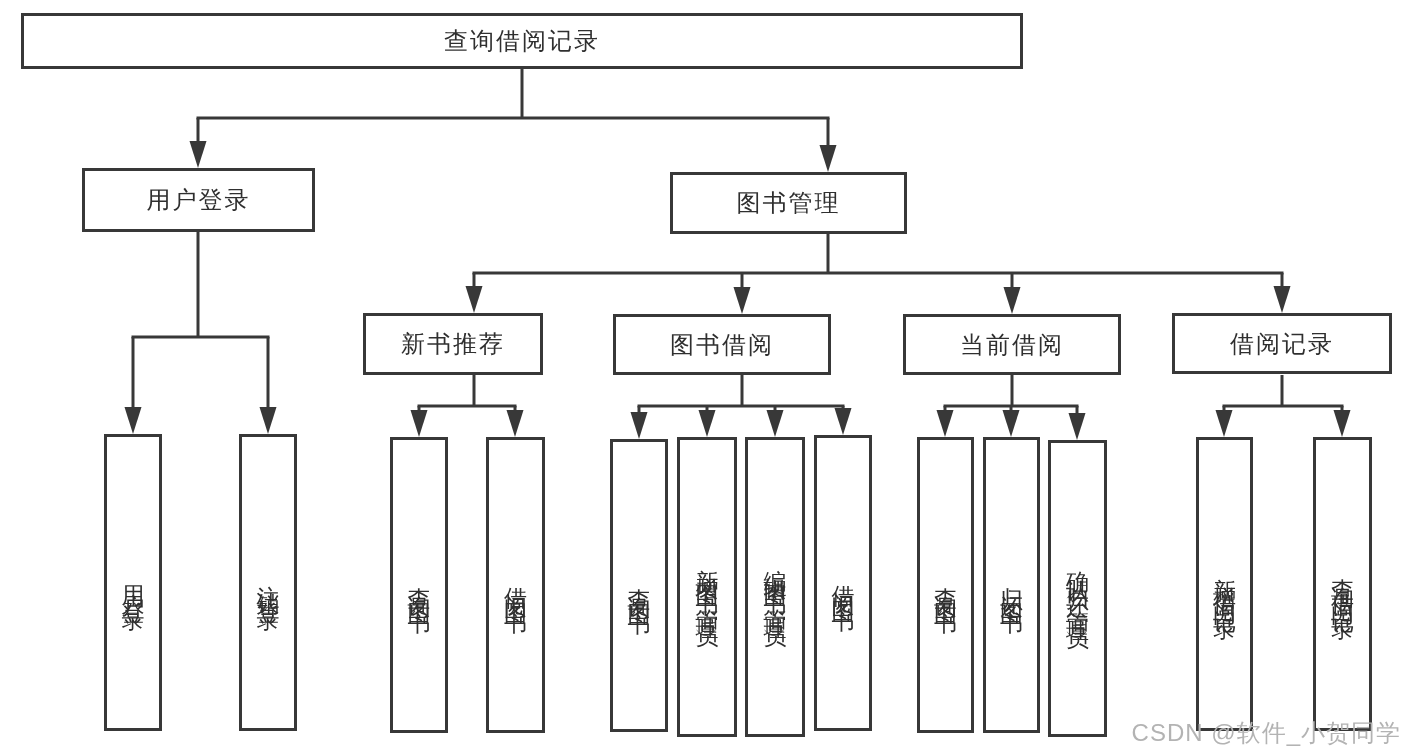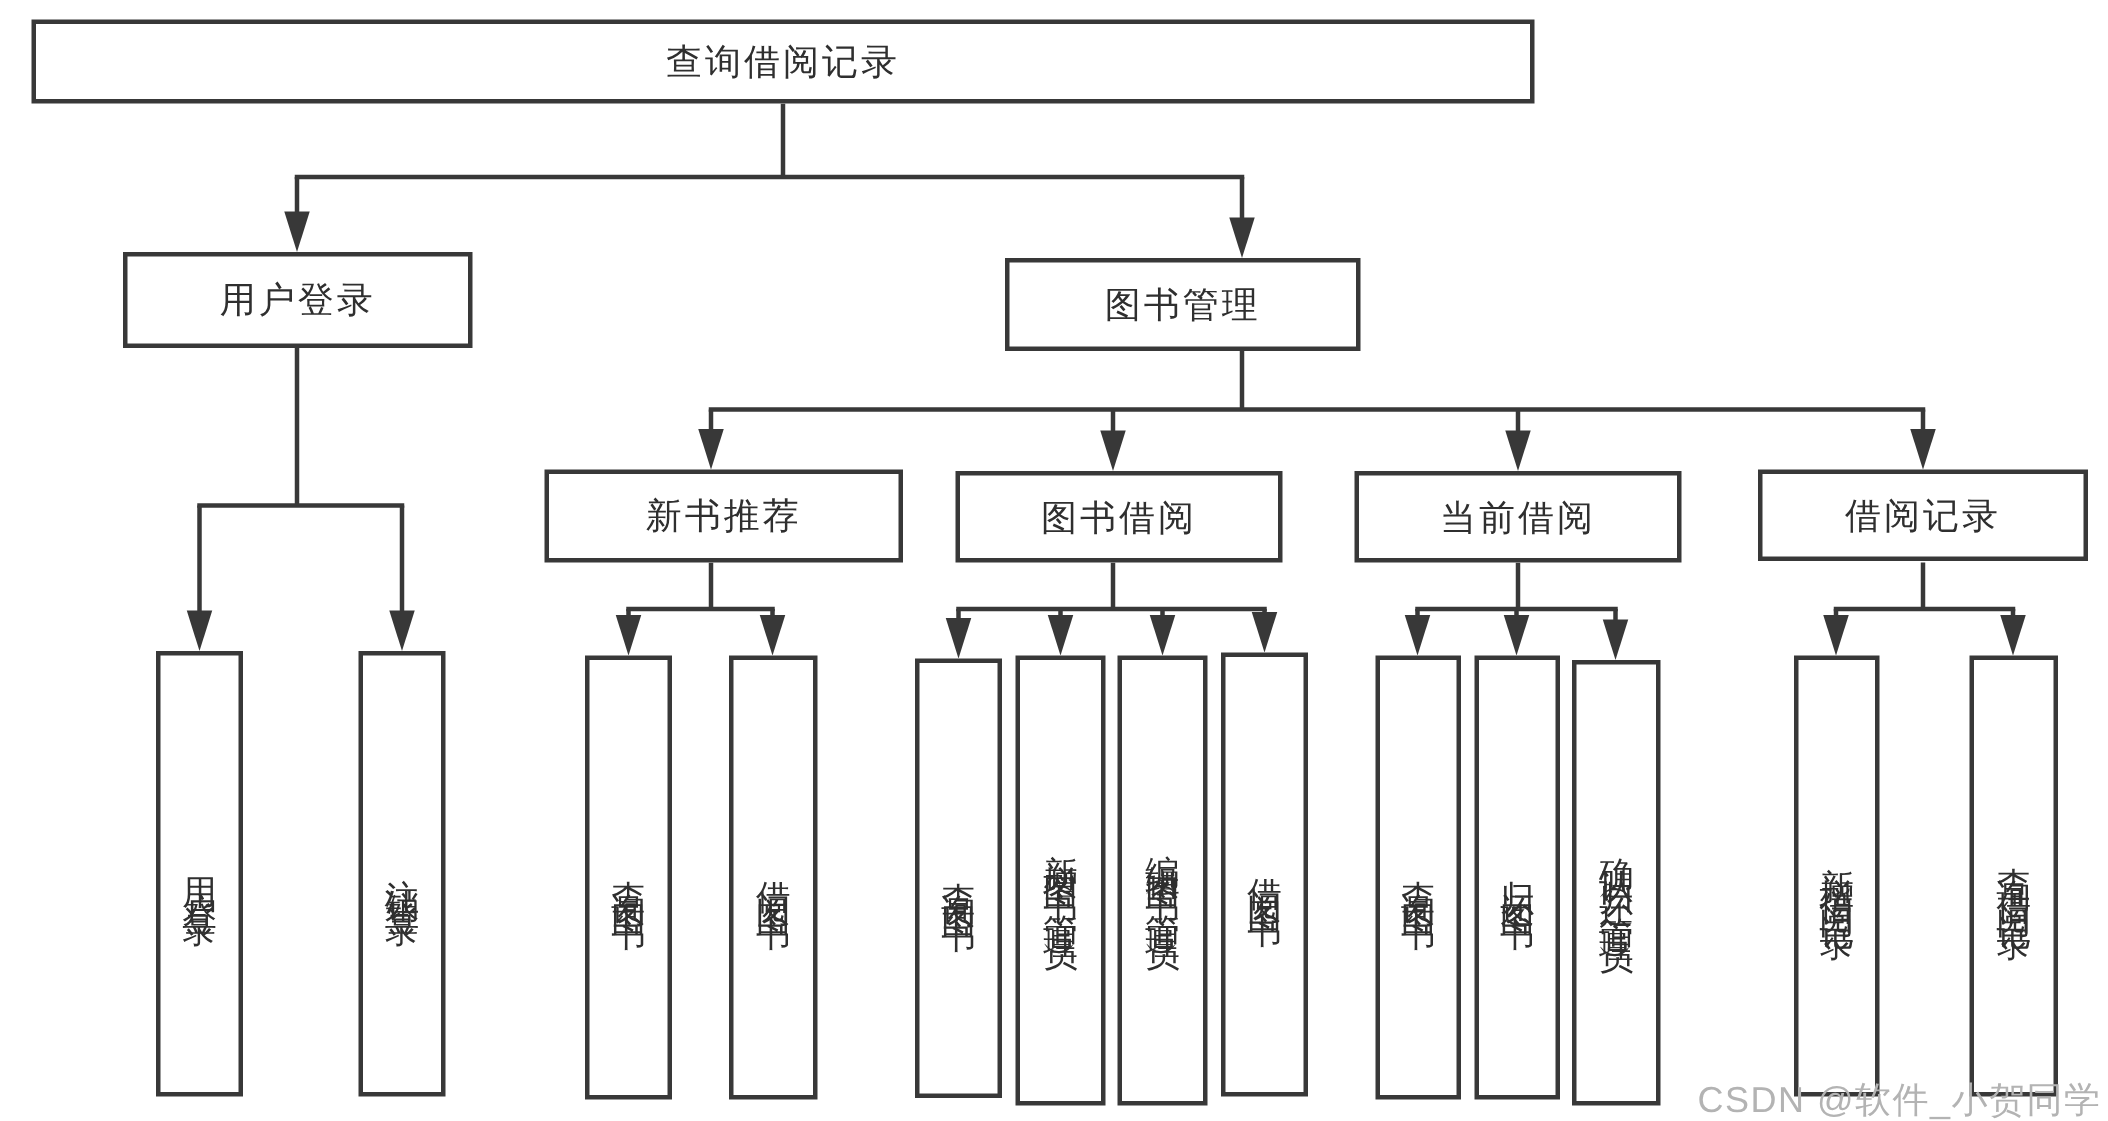--- a/index.html
+++ b/index.html
@@ -103,22 +103,22 @@
       <polygon points="1224,437 1215.5,410 1232.5,410" fill="#383838"></polygon>
       <line x1="1342" y1="406" x2="1342" y2="416" stroke="#383838" stroke-width="3"></line>
       <polygon points="1342,437 1333.5,410 1350.5,410" fill="#383838"></polygon>
     </svg>
 
   <div class="node h" style="left:21px;top:13px;width:1002px;height:56px">查询借阅记录</div>
 
   <div class="node h" style="left:82px;top:168px;width:233px;height:64px">用户登录</div>
   <div class="node h" style="left:670px;top:172px;width:237px;height:62px">图书管理</div>
 
-  <div class="node h" style="left:363px;top:313px;width:239px;height:62px">新书推荐</div>
-  <div class="node h" style="left:637px;top:314px;width:218px;height:61px">图书借阅</div>
+  <div class="node h" style="left:363px;top:313px;width:180px;height:62px">新书推荐</div>
+  <div class="node h" style="left:613px;top:314px;width:218px;height:61px">图书借阅</div>
   <div class="node h" style="left:903px;top:314px;width:218px;height:61px">当前借阅</div>
   <div class="node h" style="left:1172px;top:313px;width:220px;height:61px">借阅记录</div>
 
   <div class="node v" style="left:104px;top:434px;width:58px;height:297px">用户登录</div>
   <div class="node v" style="left:239px;top:434px;width:58px;height:297px">注销登录</div>
 
   <div class="node v" style="left:390px;top:437px;width:58px;height:296px">查询图书</div>
   <div class="node v" style="left:486px;top:437px;width:59px;height:296px">借阅图书</div>
 
   <div class="node v" style="left:610px;top:439px;width:58px;height:293px">查询图书</div>

